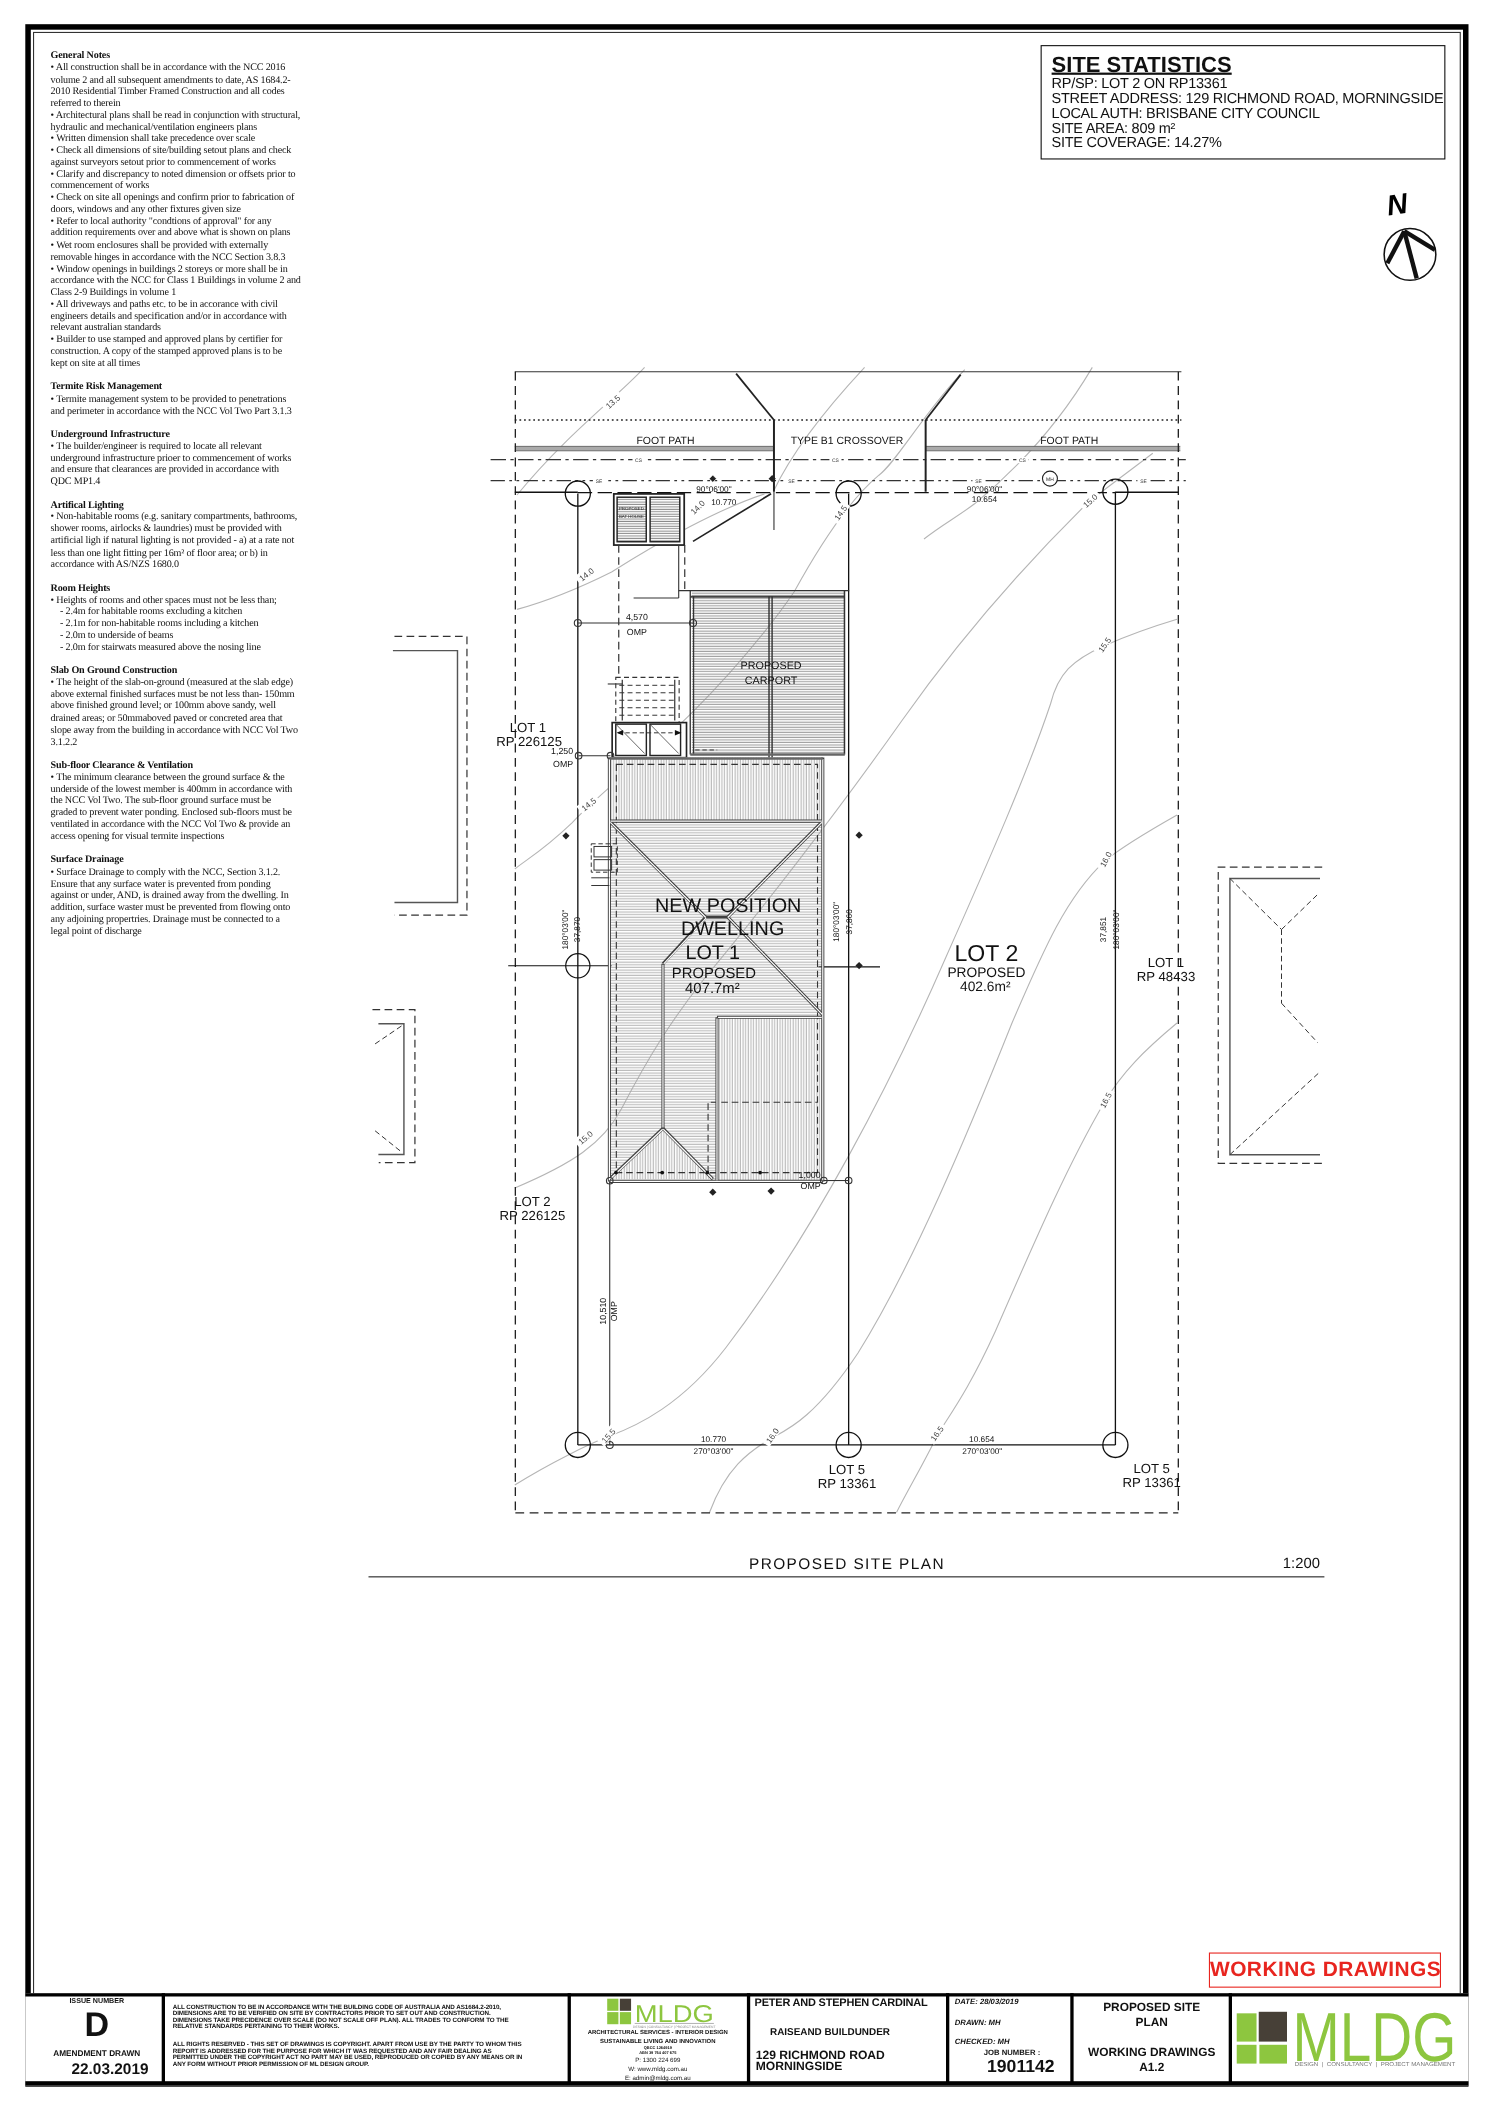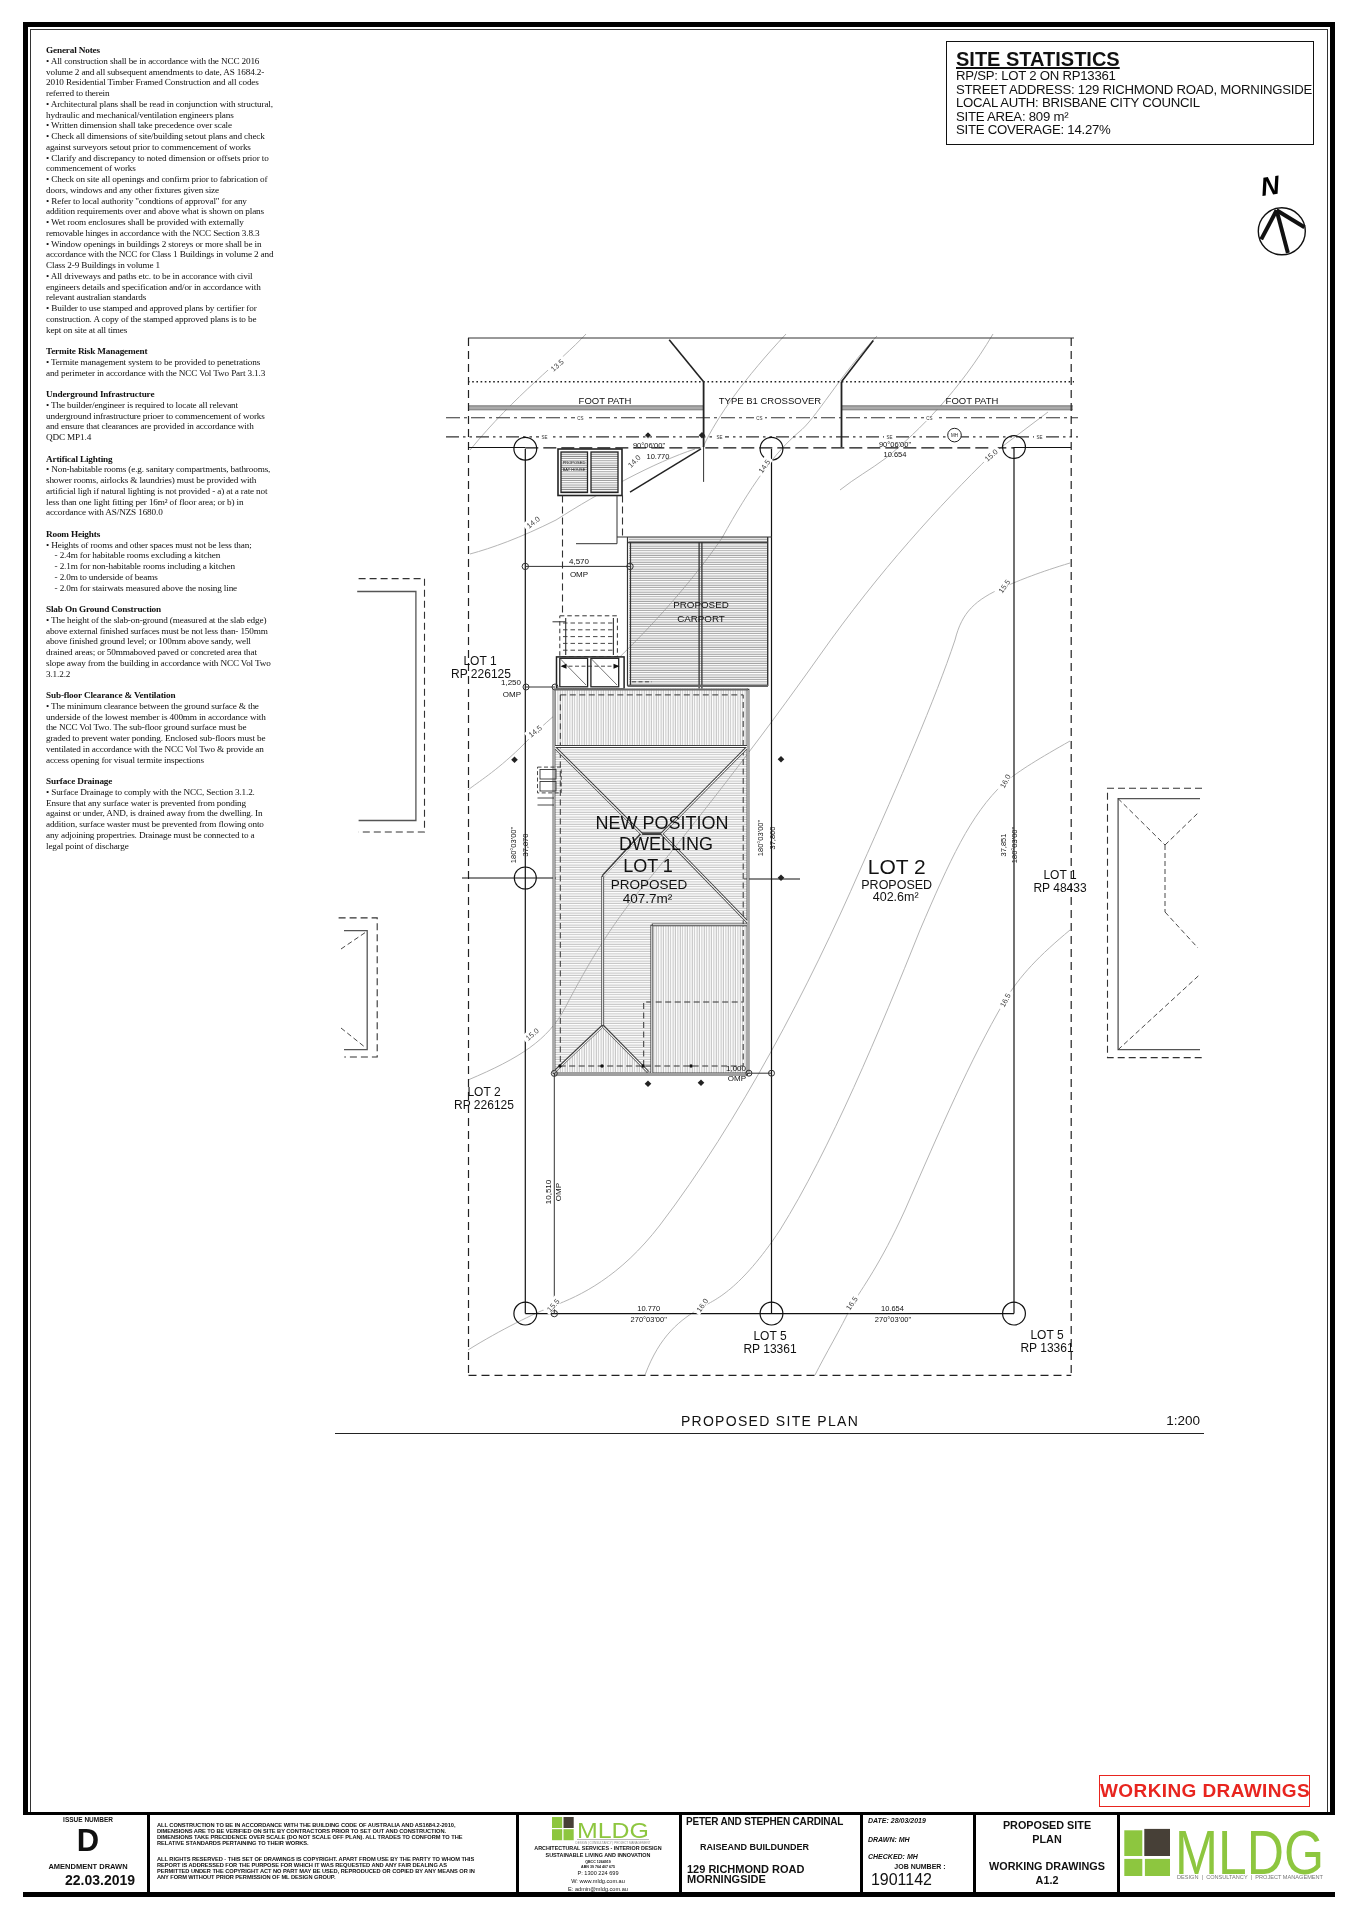--- a/index.html
+++ b/index.html
@@ -632,21 +632,21 @@
 </svg>
 
 <div class="abs" style="left:686px;top:1815.5px;width:174px;font-size:10px;letter-spacing:-0.2px;font-weight:bold;white-space:nowrap;">PETER AND STEPHEN CARDINAL</div>
 <div class="abs" style="left:687px;top:1842px;width:144px;font-size:9px;font-weight:bold;margin-left:13px;">RAISEAND BUILDUNDER</div>
 <div class="abs" style="left:687px;top:1863.5px;width:172px;font-size:11px;font-weight:bold;line-height:10.5px;">129 RICHMOND ROAD<br>MORNINGSIDE</div>
 
 <div class="abs" style="left:868px;top:1816.5px;width:104px;font-size:7px;font-weight:bold;font-style:italic;">DATE: 28/03/2019</div>
 <div class="abs" style="left:868px;top:1835.5px;width:104px;font-size:7px;font-weight:bold;font-style:italic;">DRAWN: MH</div>
 <div class="abs" style="left:868px;top:1852.5px;width:104px;font-size:7px;font-weight:bold;font-style:italic;">CHECKED: MH</div>
 <div class="abs" style="left:868px;top:1863px;width:104px;text-align:center;font-size:7px;font-weight:bold;">JOB NUMBER :</div>
-<div class="abs" style="left:828px;top:1871px;width:104px;text-align:right;font-size:16px;font-weight:normal;">1901142</div>
+<div class="abs" style="left:876px;top:1871px;width:104px;text-align:center;font-size:16px;font-weight:bold;">1901142</div>
 
 <div class="abs" style="left:978px;top:1819px;width:138px;text-align:center;font-size:10.8px;font-weight:bold;line-height:13.5px;">PROPOSED SITE<br>PLAN</div>
 <div class="abs" style="left:978px;top:1860px;width:138px;text-align:center;font-size:10.8px;font-weight:bold;line-height:13.5px;">WORKING DRAWINGS<br>A1.2</div>
 
 <svg class="abs" style="left:1120px;top:1813px;" width="211" height="79" viewBox="0 0 211 79">
   <rect x="4.3" y="17.3" width="18" height="25.7" fill="#8dc63f"></rect>
   <rect x="24.3" y="15.9" width="25.7" height="27.1" fill="#474037"></rect>
   <rect x="4.3" y="45.9" width="18" height="17.1" fill="#8dc63f"></rect>
   <rect x="24.9" y="45.9" width="25.1" height="17.1" fill="#8dc63f"></rect>
   <text x="55" y="61" font-size="63" fill="#8dc63f" textLength="149" lengthAdjust="spacingAndGlyphs">MLDG</text>

